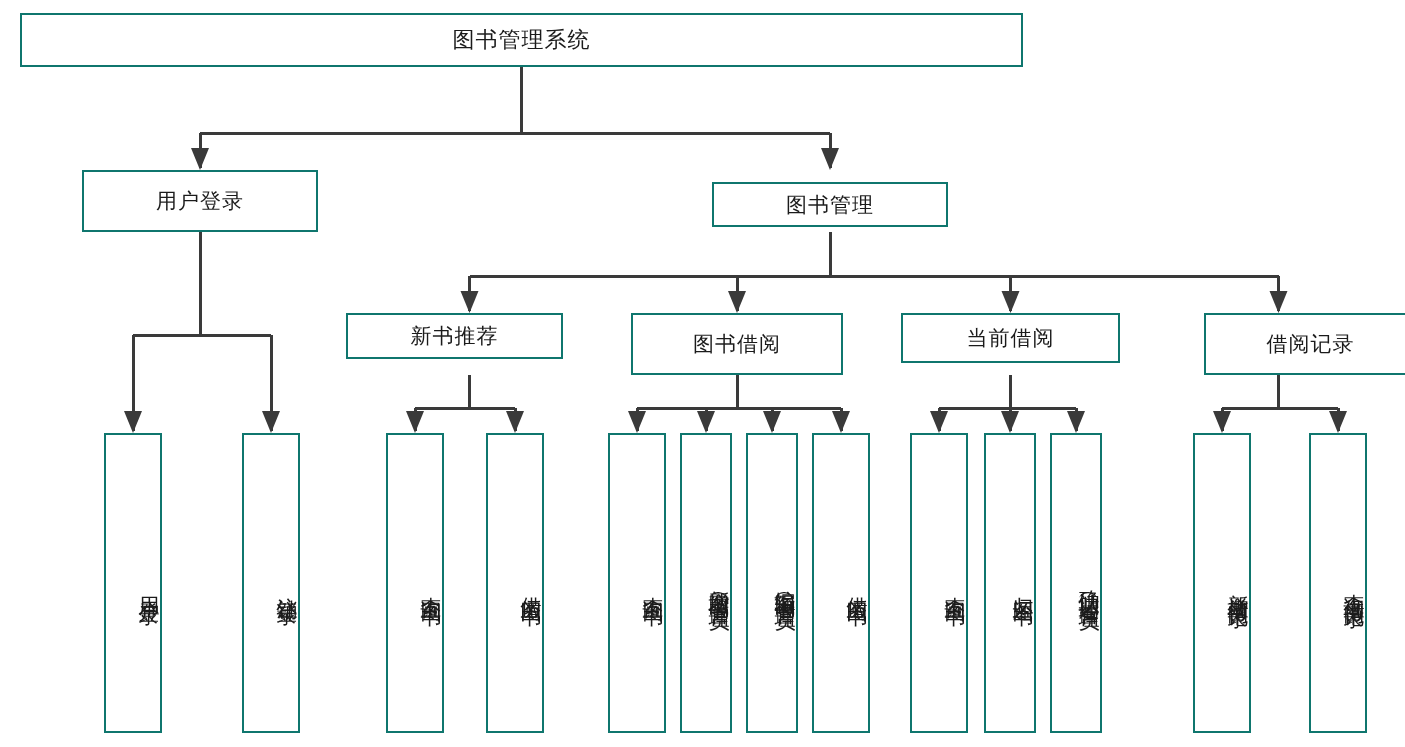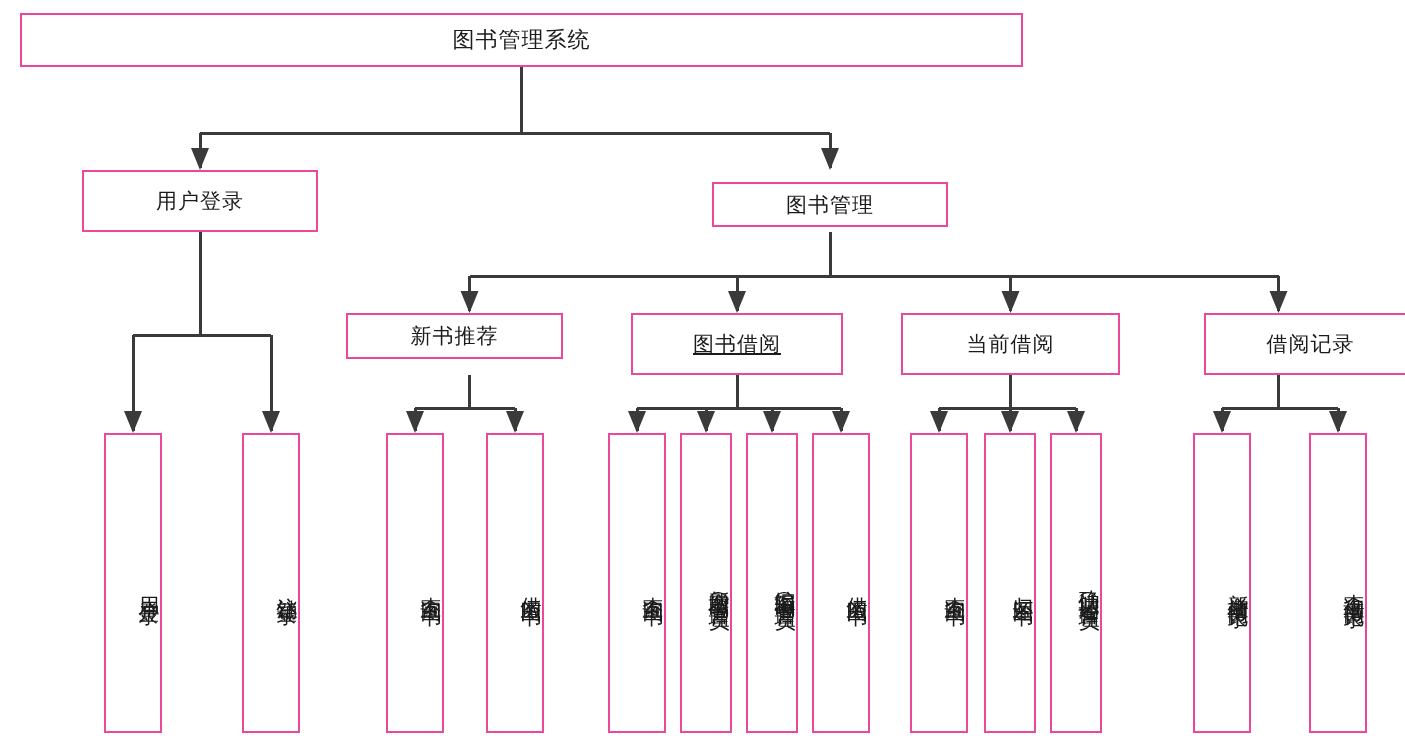--- a/index.html
+++ b/index.html
@@ -22,21 +22,21 @@
     left: 0;
     top: 0;
     width: 1405px;
     height: 747px;
     pointer-events: none;
   }
   .node {
     position: absolute;
     box-sizing: border-box;
     background: #ffffff;
-    border: 2px solid #ec4899;
+    border: 2px solid #0f766e;
     display: flex;
     align-items: center;
     justify-content: center;
     color: #1b1b1b;
     z-index: 2;
   }
   .node.h {
     font-size: 21px;
     letter-spacing: 1px;
     line-height: 1.2;
@@ -136,24 +136,24 @@
   <div class="node h" style="left:82px; top:170px; width:236px; height:62px;">
     <span>用户登录</span>
   </div>
   <div class="node h" style="left:712px; top:170px; width:236px; height:45px;margin-top:12px;">
     <span>图书管理</span>
   </div>
 
   <div class="node h" style="left:346px; top:313px; width:217px; height:46px;">
     <span>新书推荐</span>
   </div>
-  <div class="node h" style="left:631px; top:313px; width:212px; height:62px;text-decoration:underline;">
+  <div class="node h" style="left:631px; top:313px; width:212px; height:62px;">
     <span>图书借阅</span>
   </div>
-  <div class="node h" style="left:901px; top:313px; width:219px; height:62px;">
+  <div class="node h" style="left:901px; top:313px; width:219px; height:50px;">
     <span>当前借阅</span>
   </div>
   <div class="node h" style="left:1172px; top:313px; width:213px; height:62px;margin-left:32px;">
     <span>借阅记录</span>
   </div>
 
   <div class="node v" style="left:104px; top:433px; width:58px; height:300px;">
     <span class="vtext">用户登录</span>
   </div>
   <div class="node v" style="left:242px; top:433px; width:58px; height:300px;">

